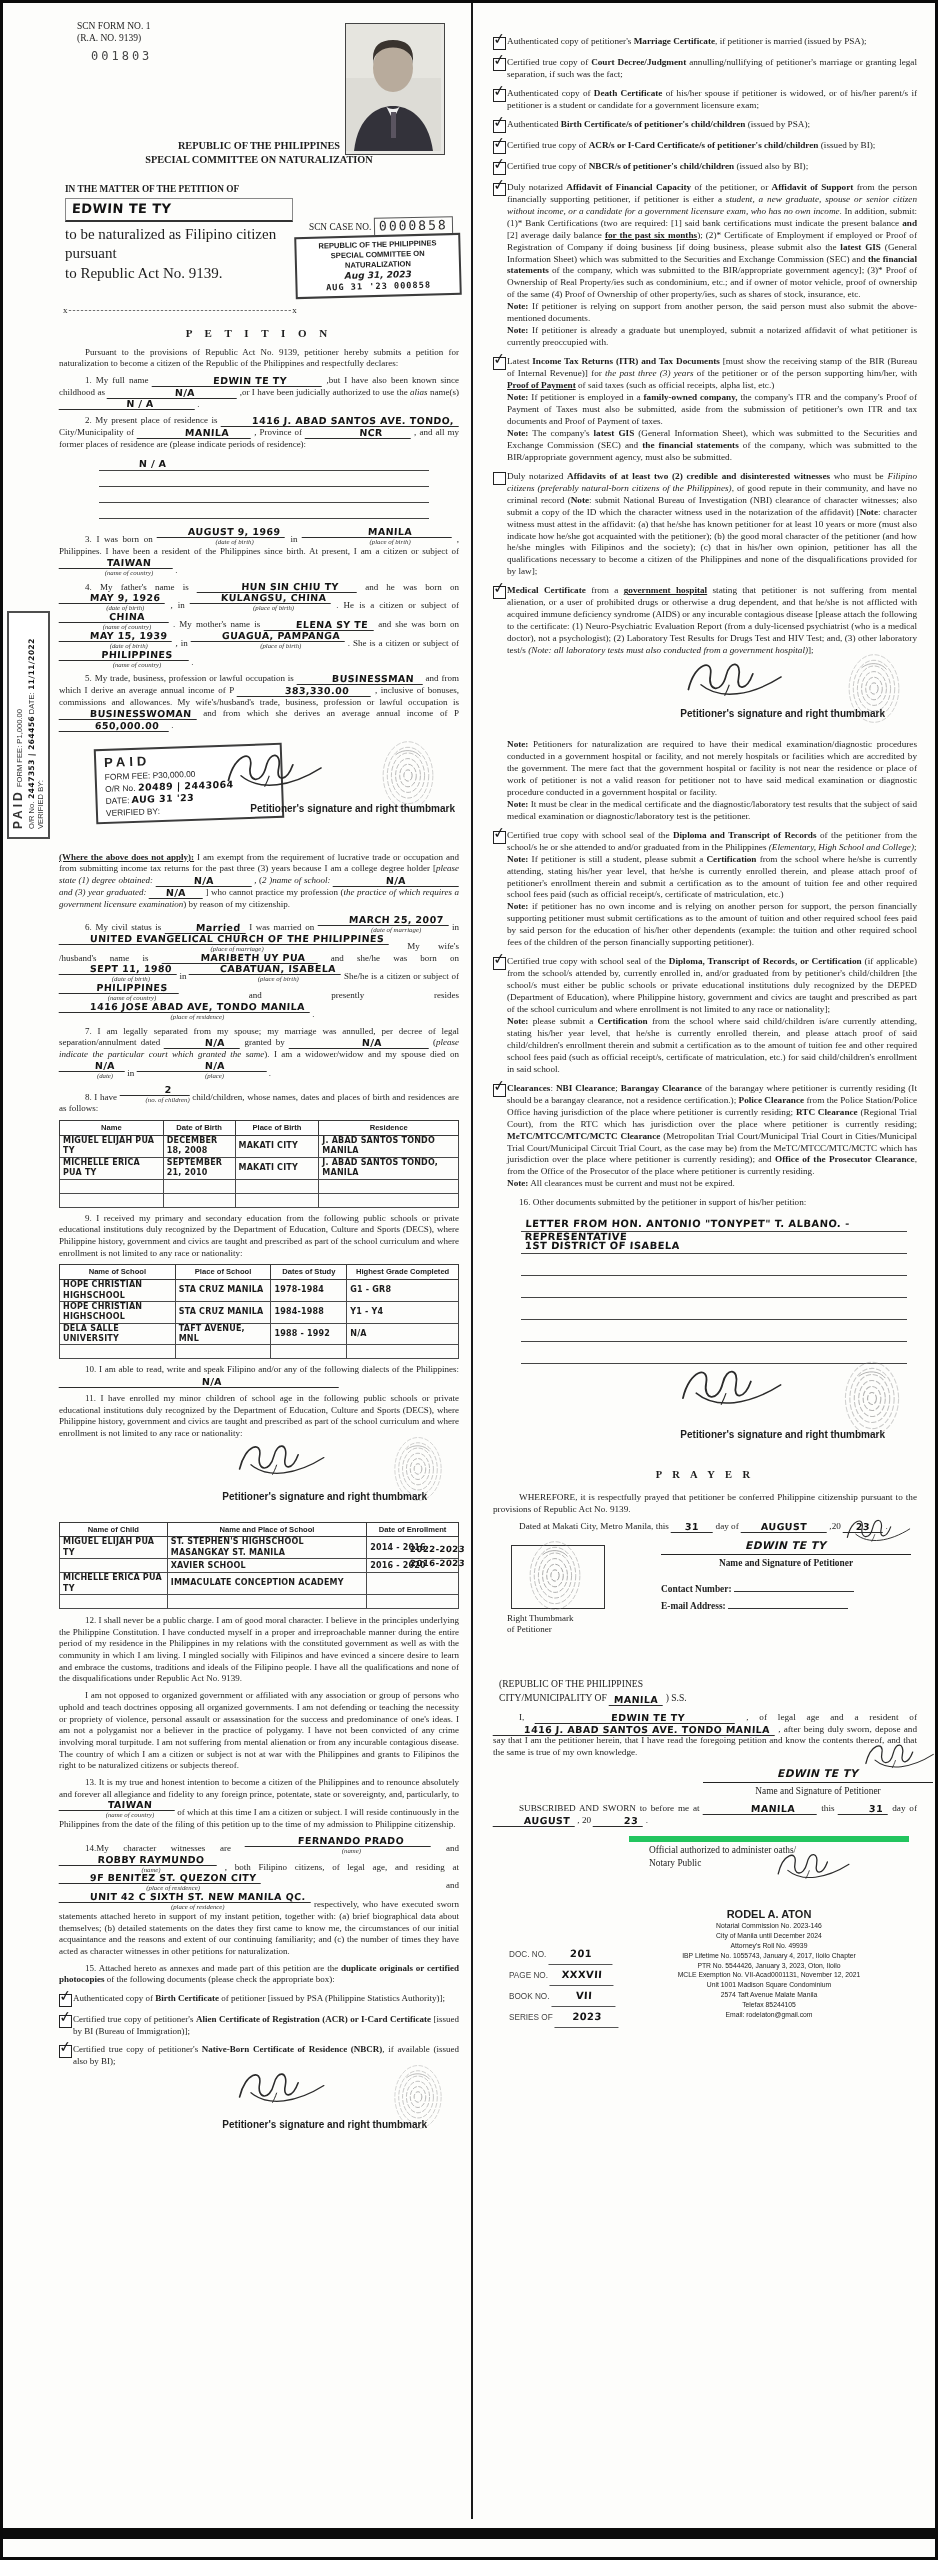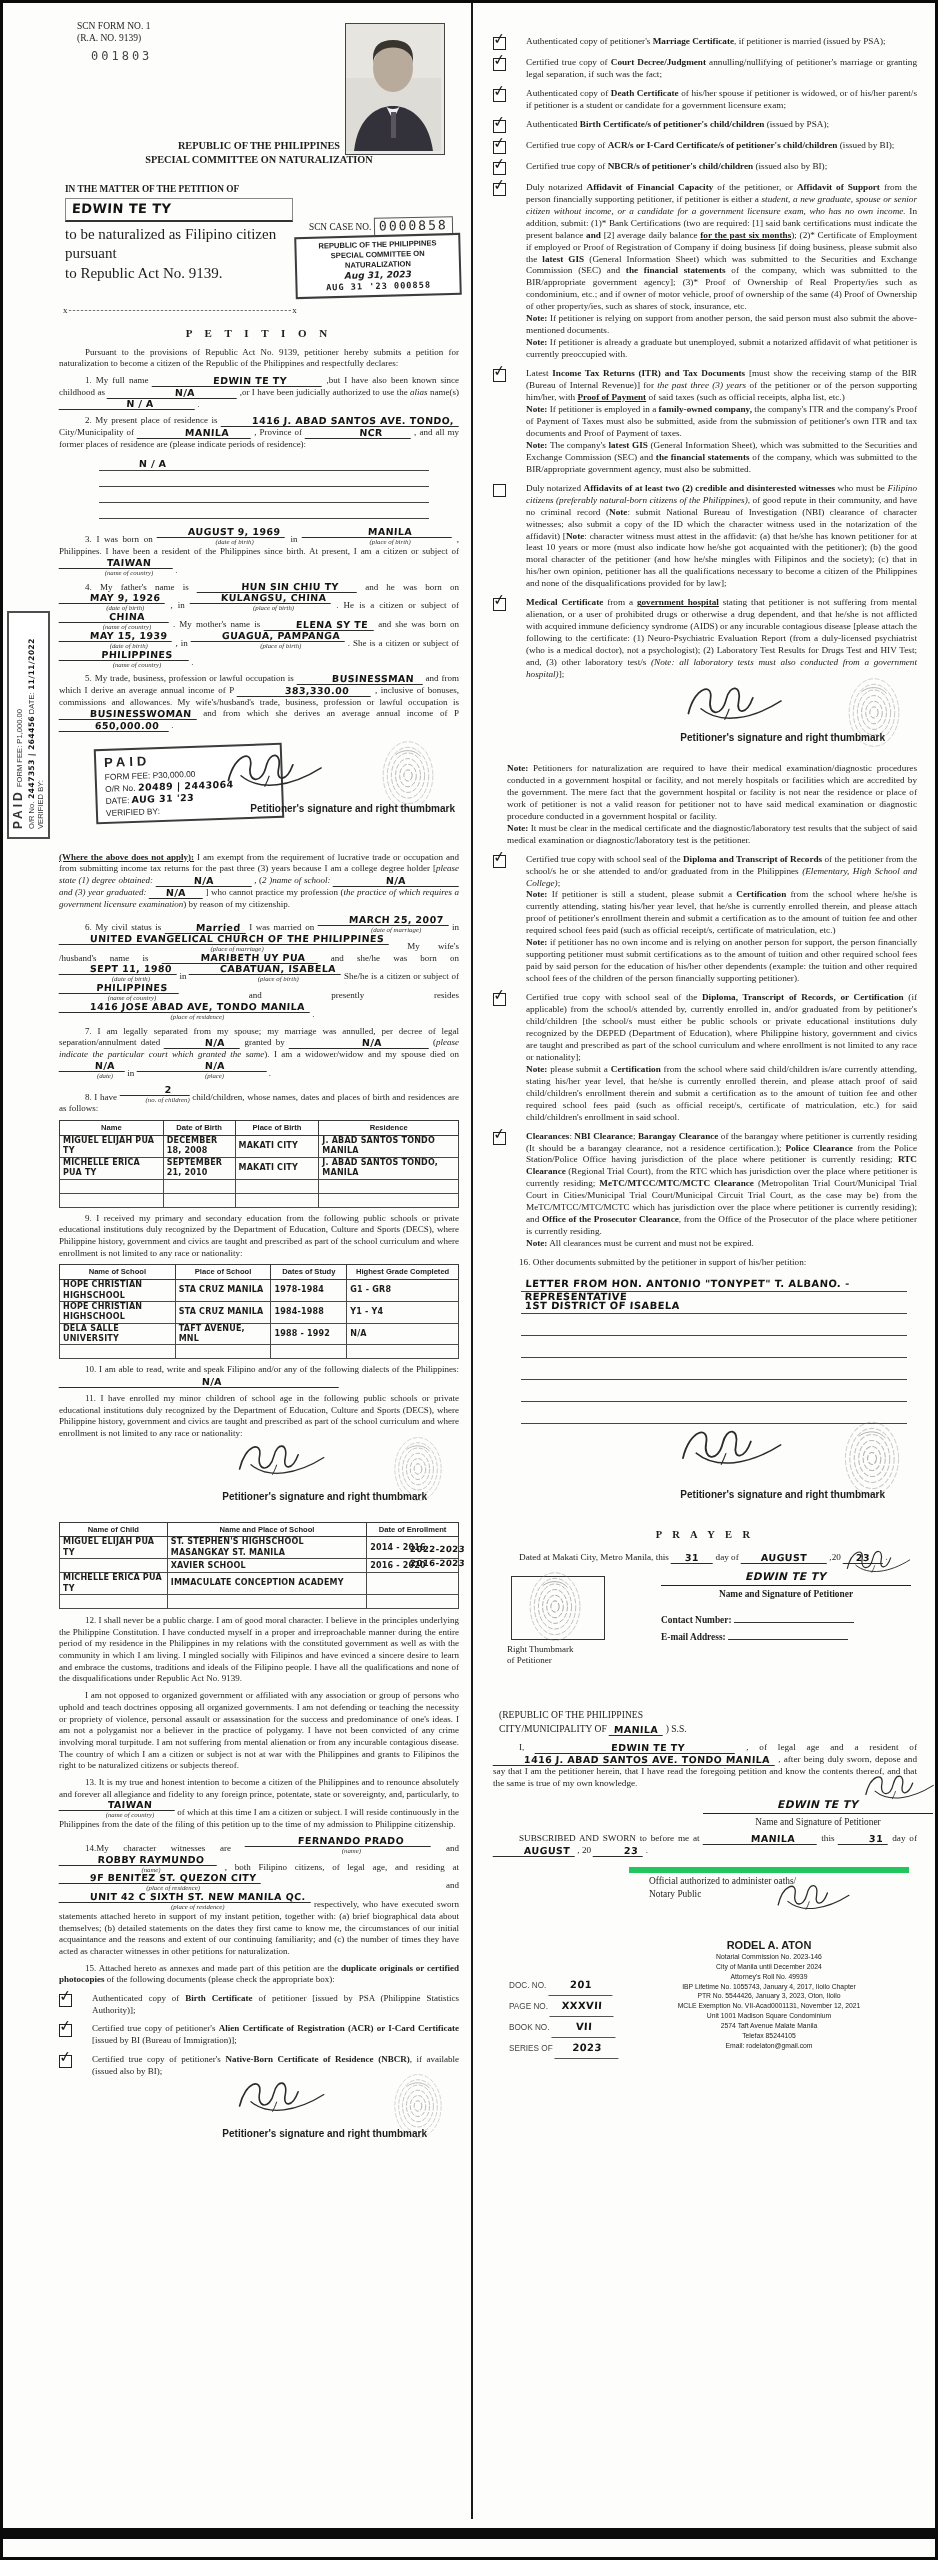--- a/index.html
+++ b/index.html
@@ -17,21 +17,21 @@
   .i{font-style:italic;}
   .u{text-decoration:underline;}
   .hw{font-family:"DejaVu Sans",sans-serif;font-weight:700;font-size:9.5px;
       letter-spacing:.4px;color:#141414;transform:skewX(-3deg);display:inline-block;}
   .para{margin:5px 0;text-indent:26px;text-align:justify;}
   .para.noind{text-indent:0;}
   .fl{display:inline-block;text-align:center;vertical-align:bottom;}
   .flv{display:block;border-bottom:1px solid #2c2c2c;padding:0 5px;min-width:34px;line-height:1.05;}
   .cap{display:block;font-size:6.8px;font-style:italic;line-height:1.15;color:#333;}
 
-  .ckrow{display:flex;gap:20px;margin:7px 0;align-items:flex-start;}
+  .ckrow{display:flex;gap:1px;margin:7px 0;align-items:flex-start;}
   .cb{flex:0 0 auto;width:11px;height:11px;border:1.6px solid #222;position:relative;margin-top:1px;background:#fff;}
   .cb.checked::after{content:"\2713";position:absolute;left:-1px;top:-8px;font-size:15px;font-weight:700;
       font-family:"DejaVu Sans",sans-serif;color:#1b1b1b;transform:rotate(-8deg);}
   .cktext{flex:1;text-align:justify;}
 
   table.doc{width:100%;border-collapse:collapse;margin:4px 0;}
   table.doc th{border:1px solid #3a3a3a;font-family:"Liberation Sans",sans-serif;font-weight:700;
       font-size:7.6px;padding:2px 1px;background:#fff;}
   table.doc td{border:1px solid #4a4a4a;height:13px;padding:0 3px;font-size:8px;vertical-align:middle;}
   td.hwcell{font-family:"DejaVu Sans",sans-serif;font-weight:700;font-size:7.4px;letter-spacing:.2px;}
@@ -497,20 +497,21 @@
               <ellipse cx="35" cy="45" rx="25" ry="34" fill="none" stroke="#8f8f8f" stroke-width="1.2" stroke-dasharray="6 2" opacity="0.5499999999999999"></ellipse>
               <ellipse cx="35" cy="45" rx="30" ry="40.8" fill="none" stroke="#8f8f8f" stroke-width="1.2" stroke-dasharray="6 2" opacity="0.47"></ellipse>
               <path d="M20 20 C30 12 44 14 50 22" stroke="#999" fill="none" stroke-width="1"></path>
             </svg></span>
         <div class="sigcapwrap" style="top:52px">
             <div class="sigcap">Petitioner's signature and right thumbmark</div>
           </div>
       </div>
 
       <h3 class="prayer-head">P R A Y E R</h3>
+      <p class="para">WHEREFORE, it is respectfully prayed that petitioner be conferred Philippine citizenship pursuant to the provisions of Republic Act No. 9139.</p>
       <p class="para noind dated"><span>Dated at Makati City, Metro Manila, this </span><span class="fl"><span class="flv hw" style="min-width: 32px;">31</span></span><span> day of </span><span class="fl"><span class="flv hw" style="min-width: 76px;">AUGUST</span></span><span> ,20 </span><span class="fl"><span class="flv hw" style="min-width: 30px;">23</span></span><span> .</span></p>
 
       <div class="signblock2">
         <div class="thumbbox">
           <span style="position:absolute;left:14px;top:-8px"><svg width="58" height="75" viewBox="0 0 70 90">
                 <ellipse cx="35" cy="45" rx="5" ry="6.8" fill="none" stroke="#8f8f8f" stroke-width="1.2" stroke-dasharray="6 2" opacity="0.87"></ellipse>
                 <ellipse cx="35" cy="45" rx="10" ry="13.6" fill="none" stroke="#8f8f8f" stroke-width="1.2" stroke-dasharray="6 2" opacity="0.7899999999999999"></ellipse>
                 <ellipse cx="35" cy="45" rx="15" ry="20.4" fill="none" stroke="#8f8f8f" stroke-width="1.2" stroke-dasharray="6 2" opacity="0.71"></ellipse>
                 <ellipse cx="35" cy="45" rx="20" ry="27.2" fill="none" stroke="#8f8f8f" stroke-width="1.2" stroke-dasharray="6 2" opacity="0.6299999999999999"></ellipse>
                 <ellipse cx="35" cy="45" rx="25" ry="34" fill="none" stroke="#8f8f8f" stroke-width="1.2" stroke-dasharray="6 2" opacity="0.5499999999999999"></ellipse>

